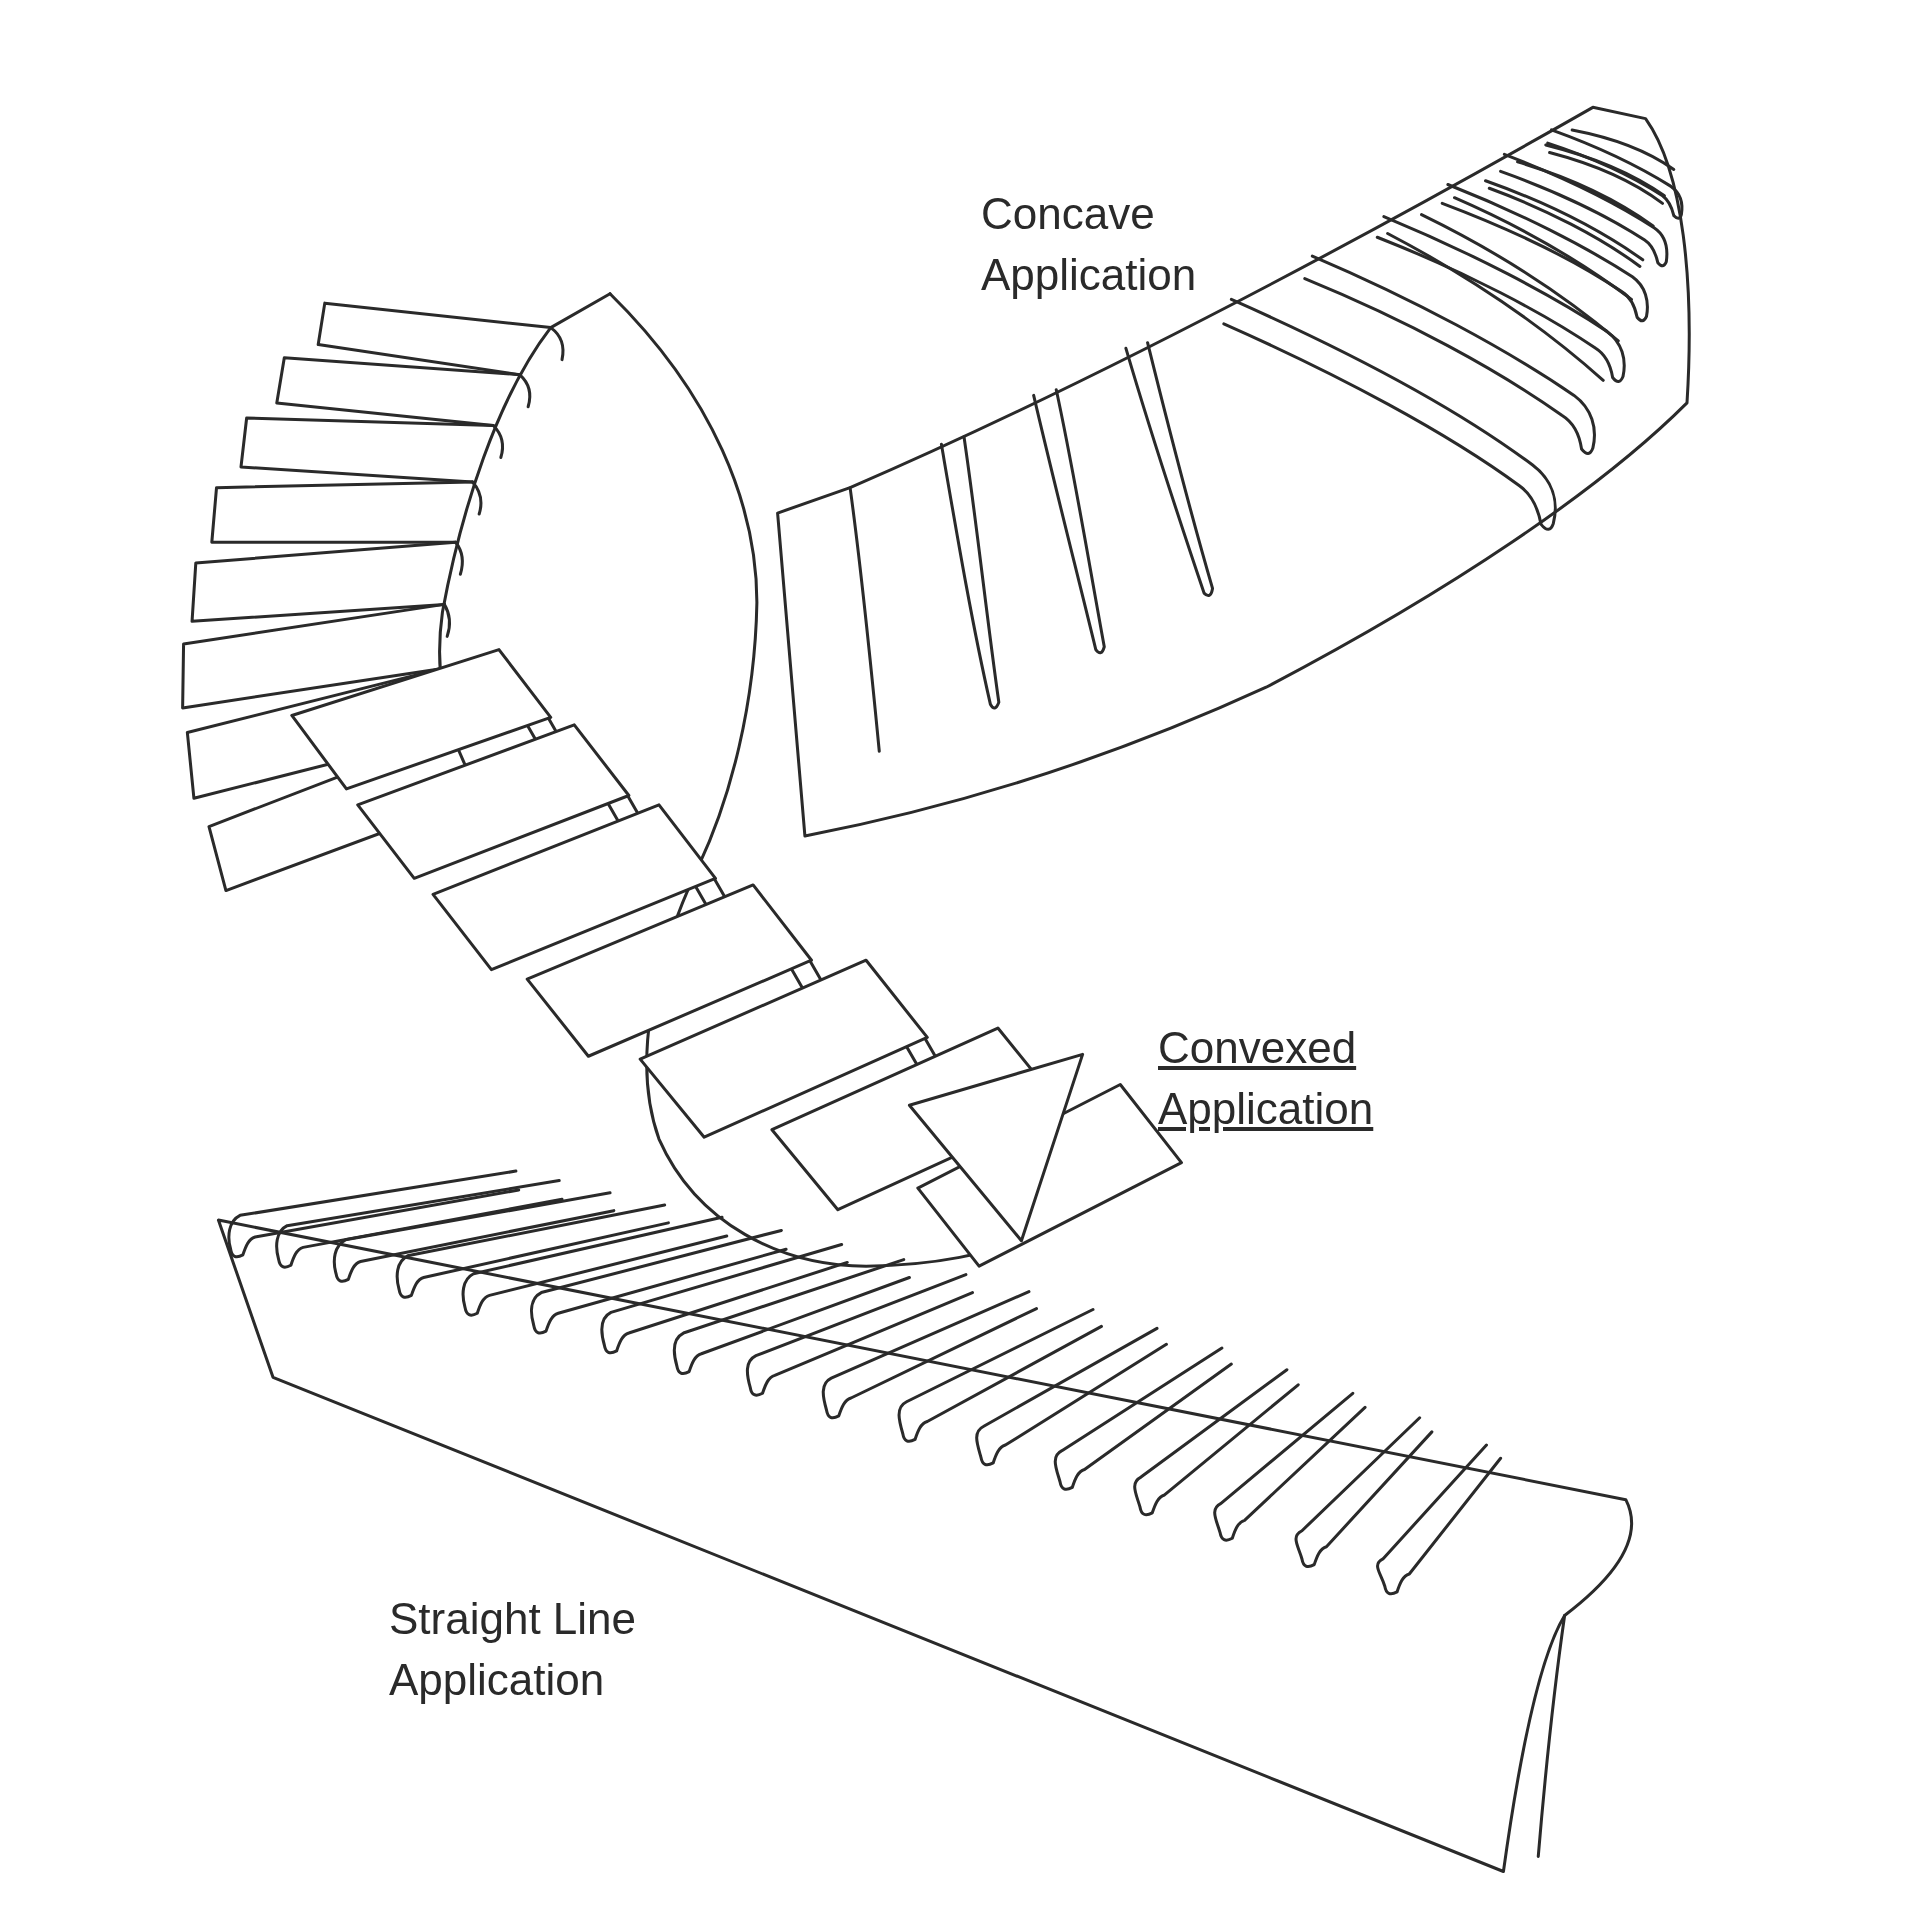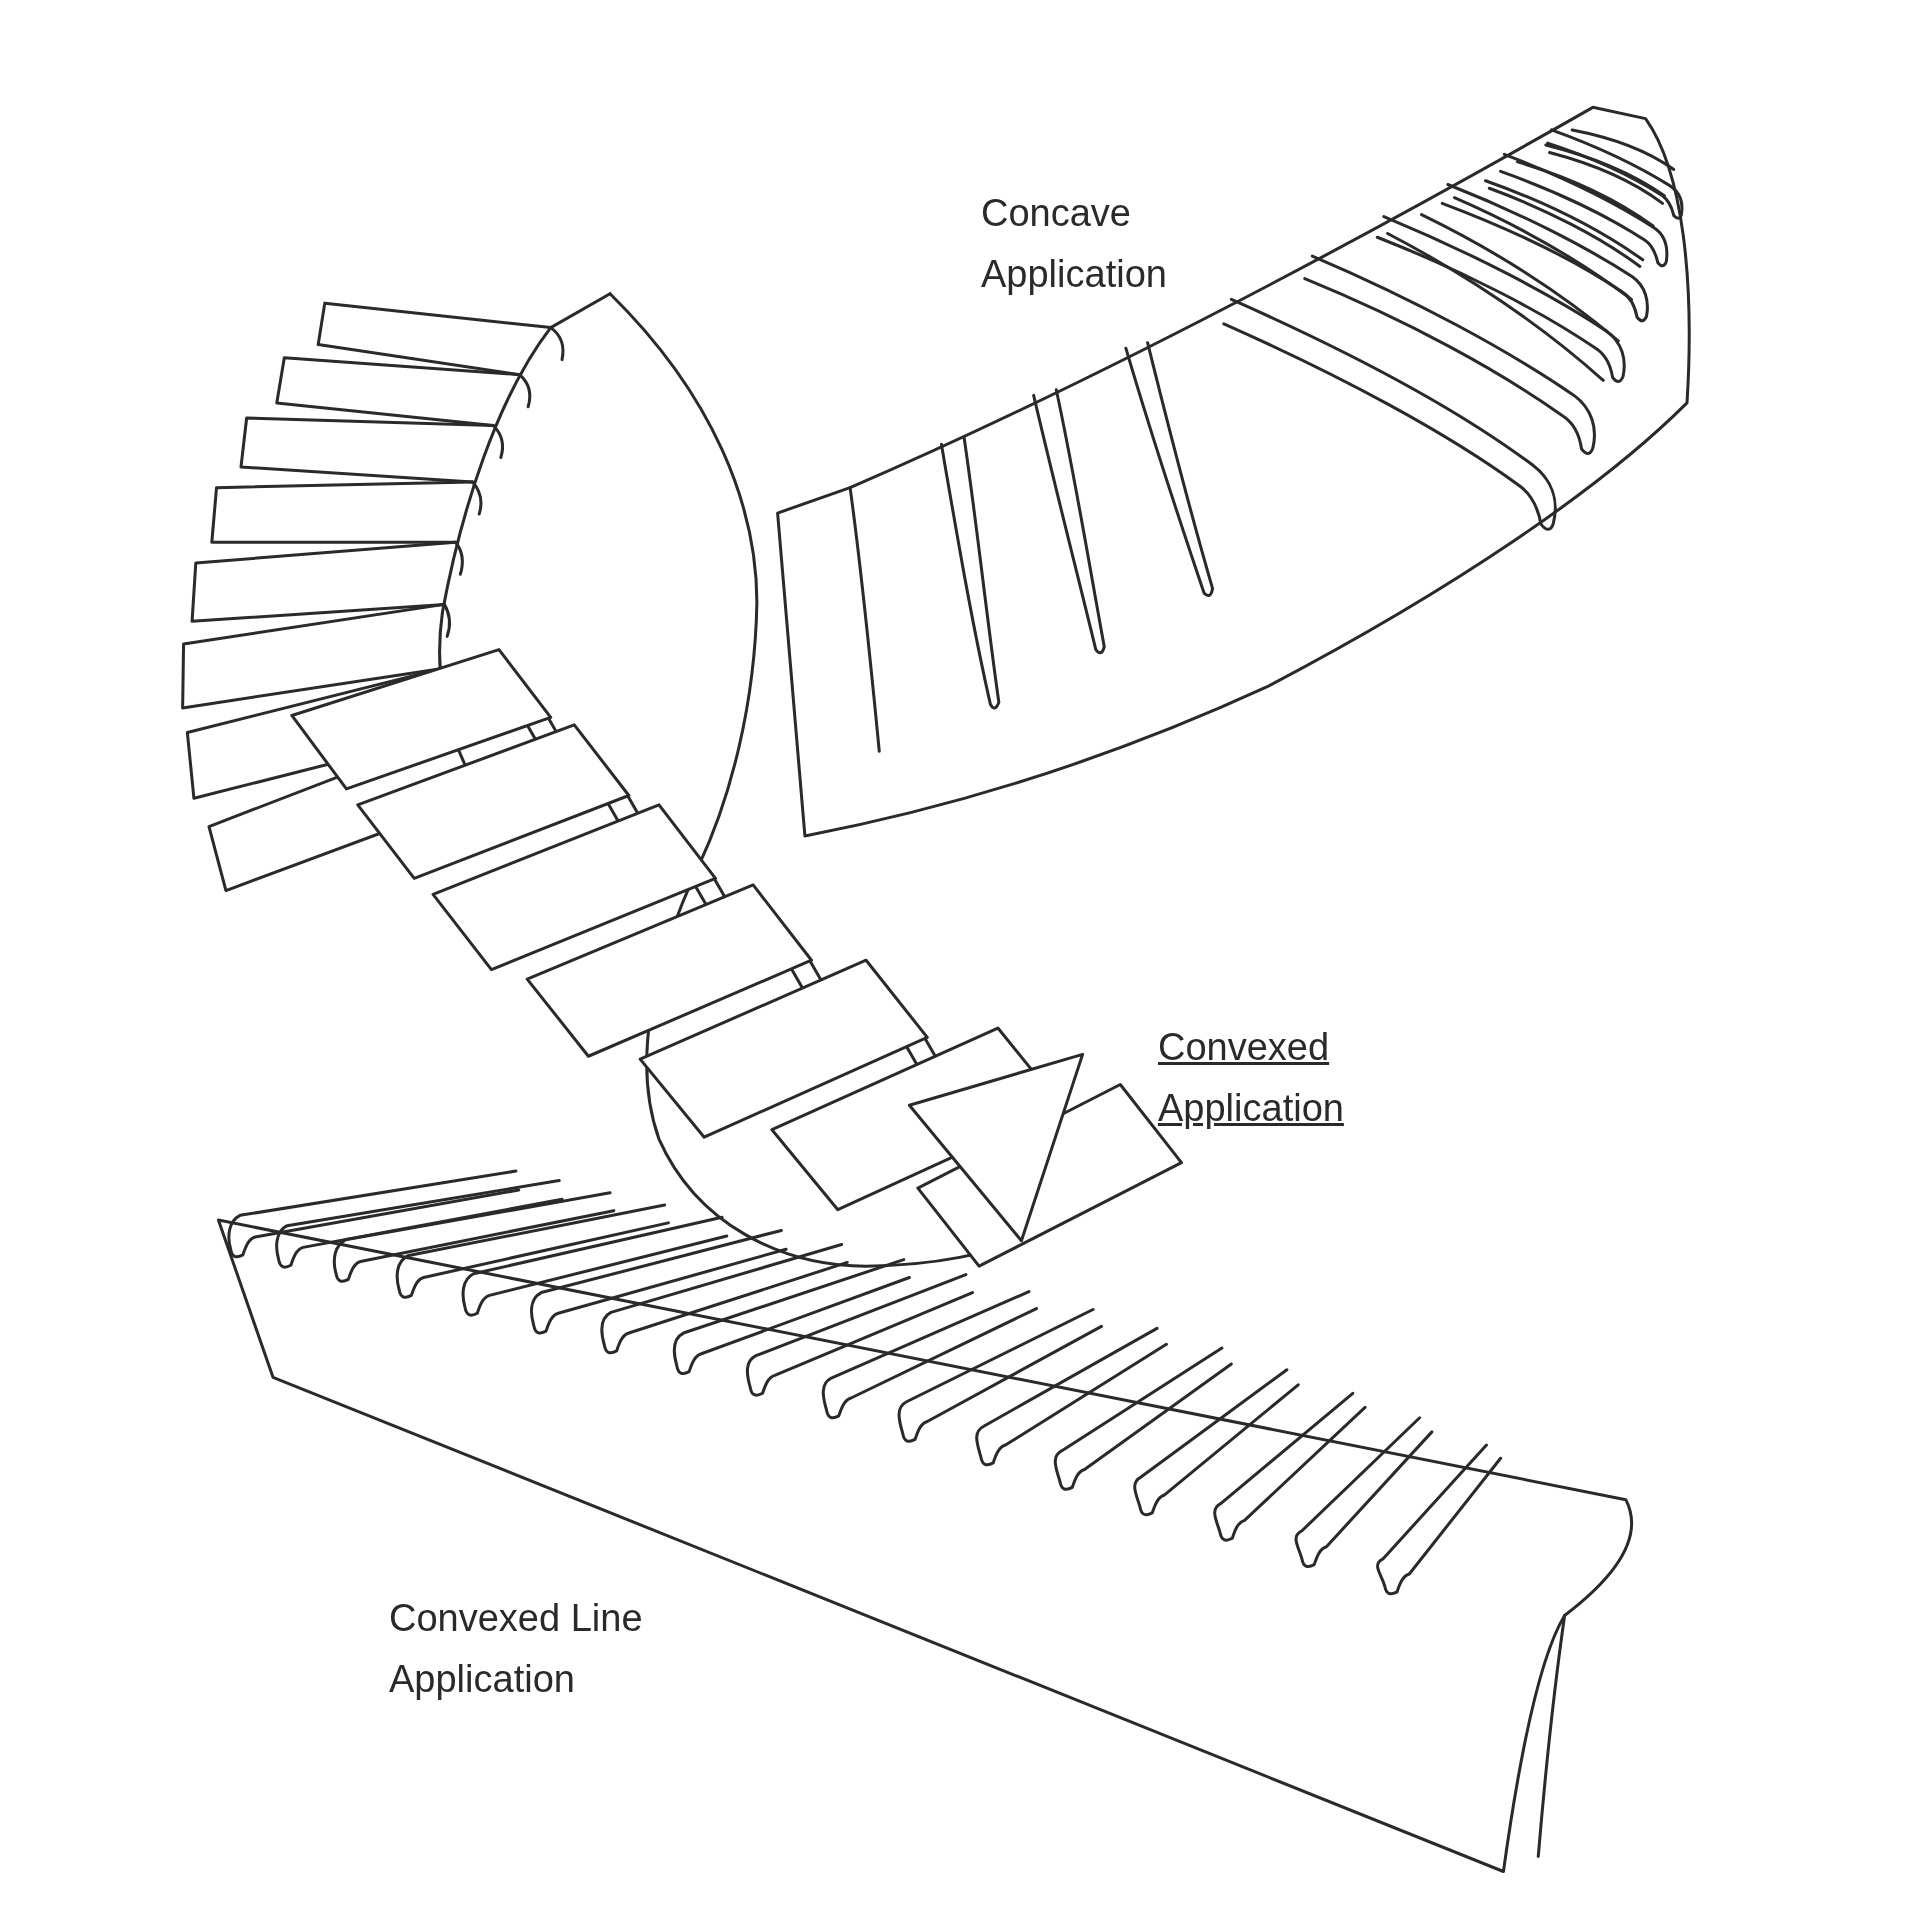--- a/index.html
+++ b/index.html
@@ -28,21 +28,21 @@
     stroke-width: 3.2;
     stroke-linecap: round;
     stroke-linejoin: round;
   }
   .artboard path.filled {
     fill: #ffffff;
   }
   .fig-label {
     position: absolute;
     color: var(--ink, #2a2a2a);
-    font-size: 38px;
+    font-size: 44px;
     line-height: 61px;
     letter-spacing: 0px;
     white-space: nowrap;
     user-select: none;
   }
   .fig-label span { display: block; }
 </style>
 </head>
 <body>
 
@@ -167,18 +167,18 @@
     <span>Concave</span>
     <span>Application</span>
   </div>
 
   <div class="fig-label" style="left:1158px; top:1017px;text-decoration:underline;">
     <span>Convexed</span>
     <span>Application</span>
   </div>
 
   <div class="fig-label" style="left:389px; top:1588px;">
-    <span>Convexed Line</span>
+    <span>Straight Line</span>
     <span>Application</span>
   </div>
 
 </div>
 
 
 </body></html>

